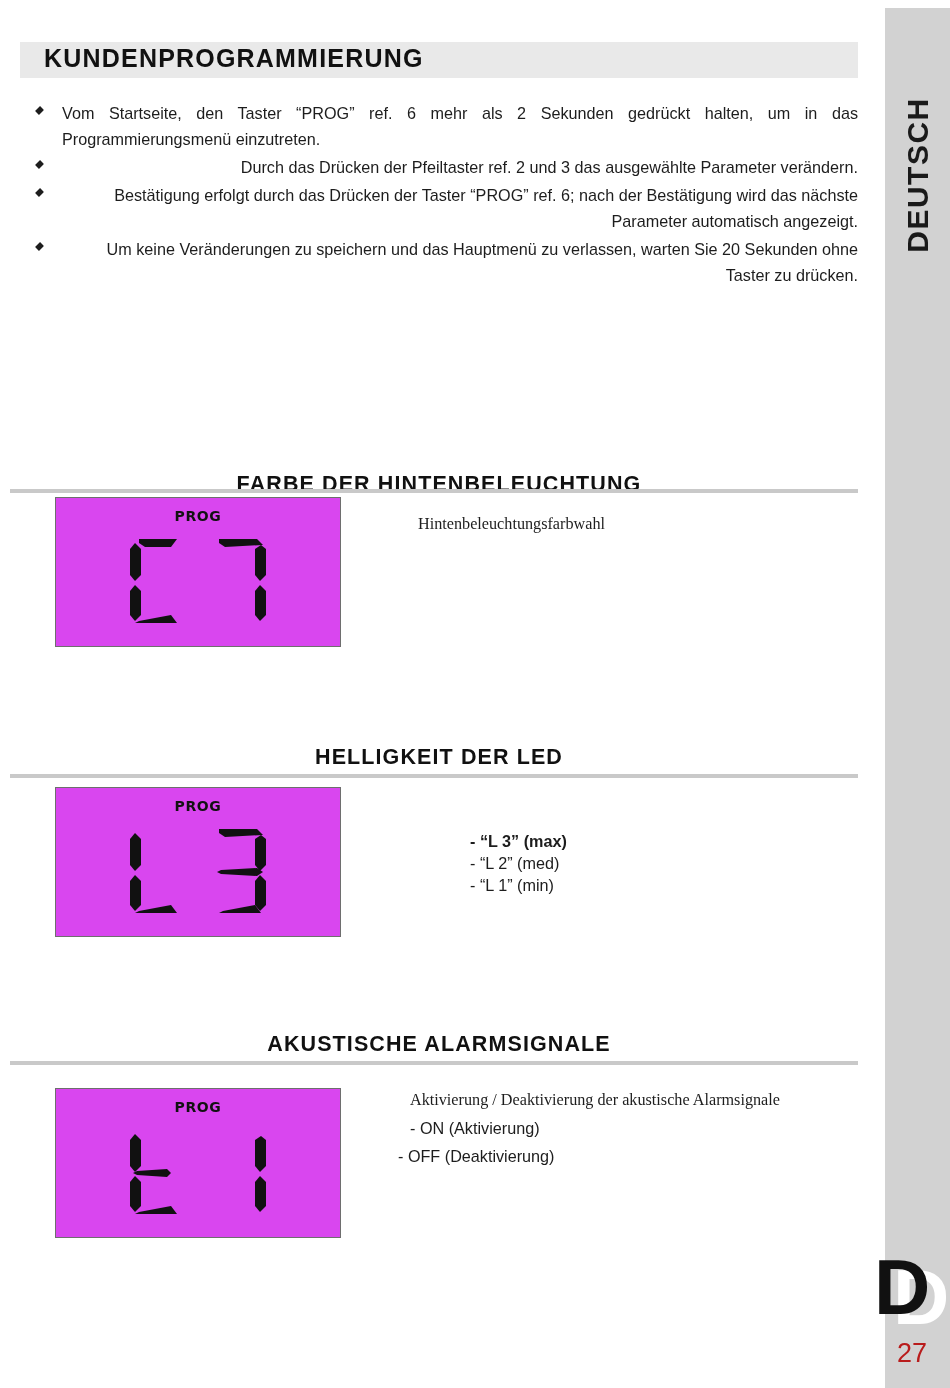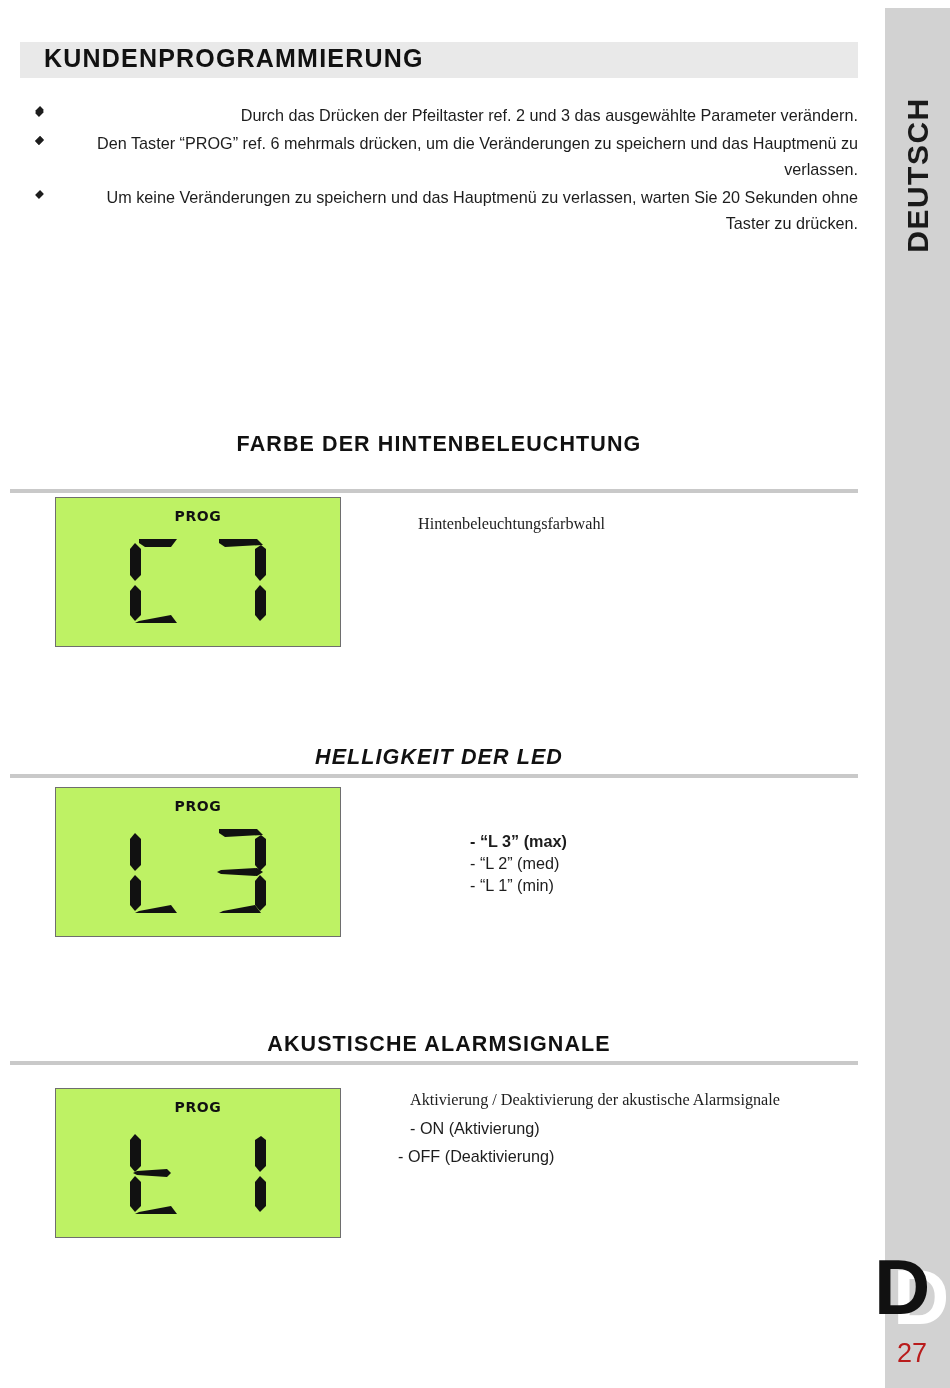--- a/index.html
+++ b/index.html
@@ -111,21 +111,21 @@
     height: 4px;
     background: #c9c9c9;
   }
 
   
   .lcd-box {
     position: absolute;
     width: 284px;
     height: 148px;
     border: 1.5px solid #6e6e6e;
-    background: #bef264;
+    background: #d946ef;
   }
   .lcd-prog {
     position: absolute;
     left: 0;
     right: 0;
     top: 10px;
     text-align: center;
     font-size: 14px;
     font-weight: bold;
     letter-spacing: 0.6px;
@@ -190,39 +190,37 @@
 <body>
 
 <div class="page">
 
   <div class="title-band"></div>
   <div class="title-text">KUNDENPROGRAMMIERUNG</div>
 
   <div class="intro">
     <div class="bullet-row">
       <span class="bullet-mark"></span>
+      <span>Vom Startseite, den Taster “PROG” ref. 6 mehr als 2 Sekunden gedrückt halten,   um in das Programmierungsmenü einzutreten.</span>
     </div>
     <div class="bullet-row no-justify">
       <span class="bullet-mark"></span>
       <span>Durch das Drücken der Pfeiltaster  ref. 2 und 3 das ausgewählte Parameter verändern.</span>
     </div>
     <div class="bullet-row no-justify">
       <span class="bullet-mark"></span>
-    </div>
-    <div class="bullet-row no-justify">
-      <span class="bullet-mark"></span>
-      <span>Den Taster “PROG” ref. 6 mehrmals drücken, um die Veränderungen zu speichern und das Hauptmenü zu verlassen.</span>
+      <span>Bestätigung erfolgt durch das Drücken der Taster “PROG” ref. 6; nach der Bestätigung wird das nächste Parameter automatisch angezeigt.</span>
     </div>
     <div class="bullet-row no-justify">
       <span class="bullet-mark"></span>
       <span>Um keine Veränderungen zu speichern und das Hauptmenü zu verlassen, warten Sie 20 Sekunden ohne Taster zu drücken.</span>
     </div>
   </div>
 
-  <div class="section-title" style="top:432px;text-align:center;">FARBE DER HINTENBELEUCHTUNG</div>
+  <div class="section-title" style="top:472px;text-align:center;">FARBE DER HINTENBELEUCHTUNG</div>
   <div class="section-rule" style="top:489px;"></div>
 
   <div class="lcd-box" style="left:55px; top:497px;">
     <div class="lcd-prog">PROG</div>
     <div class="lcd-digits">
 
       <svg class="seg-digit" width="58" height="92" viewBox="0 0 58 92">
         <g fill="#111111">
           <polygon points="12,4 50,4 44,12 18,12 12,8"></polygon>
           <polygon points="8,8 14,14 14,40 8,46 3,40 3,14"></polygon>
@@ -236,21 +234,21 @@
           <polygon points="8,4 46,4 52,10 14,12 8,8"></polygon>
           <polygon points="50,10 55,14 55,40 49,46 44,40 44,14"></polygon>
           <polygon points="49,50 55,56 55,80 49,86 44,80 44,56"></polygon>
         </g>
       </svg>
     </div>
   </div>
 
   <div class="caption" style="left:418px; top:512px;">Hintenbeleuchtungsfarbwahl</div>
 
-  <div class="section-title" style="top:745px;font-style:italic;">HELLIGKEIT DER LED</div>
+  <div class="section-title" style="top:745px;">HELLIGKEIT DER LED</div>
   <div class="section-rule" style="top:774px;"></div>
 
   <div class="lcd-box" style="left:55px; top:787px;">
     <div class="lcd-prog">PROG</div>
     <div class="lcd-digits">
 
       <svg class="seg-digit" width="58" height="92" viewBox="0 0 58 92">
         <g fill="#111111">
           <polygon points="8,8 14,14 14,40 8,46 3,40 3,14"></polygon>
           <polygon points="8,50 14,56 14,80 8,86 3,80 3,56"></polygon>

